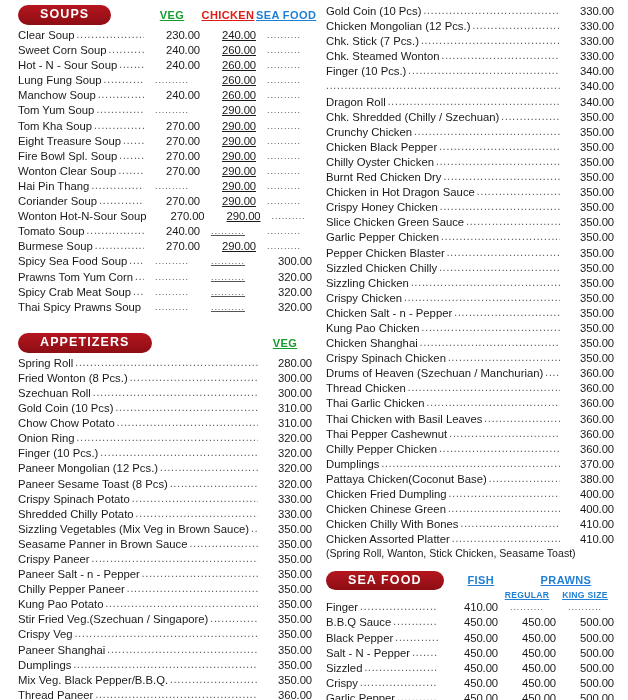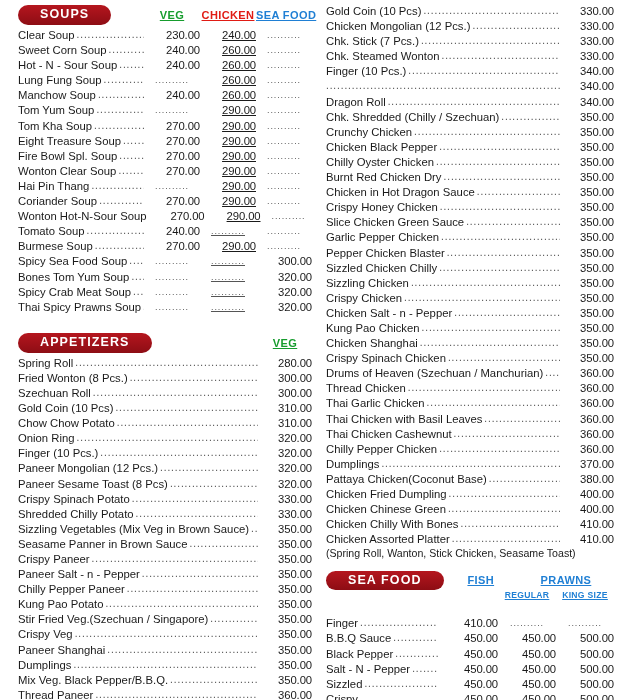--- a/index.html
+++ b/index.html
@@ -111,21 +111,21 @@
     padding-top: 0px;
   }
   .gap-s  { height: 9px; }
   .gap-l  { height: 17px; }
 
   
   .subhead-row {
     display: flex;
     justify-content: flex-end;
     margin-top: -3px;
-    margin-bottom: 16px;
+    margin-bottom: 0;
   }
   .subhead {
     font-weight: bold;
     font-size: 8.6px;
     letter-spacing: .3px;
     text-align: center;
     text-decoration: underline;
     color: #1f7fd4;
   }
 </style>
@@ -250,21 +250,21 @@
           <span class="blank w-sea">..........</span>
         </div>
         <div class="row">
           <span class="name">Spicy Sea Food Soup</span>
           <span class="dots">...........................................................................................................................................................................................................................</span>
           <span class="blank w-veg">..........</span>
           <span class="blank w-chk">..........</span>
           <span class="price w-sea">300.00</span>
         </div>
         <div class="row">
-          <span class="name">Bones Tom Yum Soup</span>
+          <span class="name">Prawns Tom Yum Corn</span>
           <span class="dots">...........................................................................................................................................................................................................................</span>
           <span class="blank w-veg">..........</span>
           <span class="blank w-chk">..........</span>
           <span class="price w-sea">320.00</span>
         </div>
         <div class="row">
           <span class="name">Spicy Crab Meat Soup</span>
           <span class="dots">...........................................................................................................................................................................................................................</span>
           <span class="blank w-veg">..........</span>
           <span class="blank w-chk">..........</span>
@@ -542,21 +542,21 @@
           <span class="name">Thai Garlic Chicken</span>
           <span class="dots">...........................................................................................................................................................................................................................</span>
           <span class="price w-one">360.00</span>
         </div>
         <div class="row">
           <span class="name">Thai Chicken with Basil Leaves</span>
           <span class="dots">...........................................................................................................................................................................................................................</span>
           <span class="price w-one">360.00</span>
         </div>
         <div class="row">
-          <span class="name">Thai Chicken Cashewnut</span>
+          <span class="name">Thai Pepper Cashewnut</span>
           <span class="dots">...........................................................................................................................................................................................................................</span>
           <span class="price w-one">360.00</span>
         </div>
         <div class="row">
           <span class="name">Chilly Pepper Chicken</span>
           <span class="dots">...........................................................................................................................................................................................................................</span>
           <span class="price w-one">360.00</span>
         </div>
         <div class="row">
           <span class="name">Dumplings</span>

